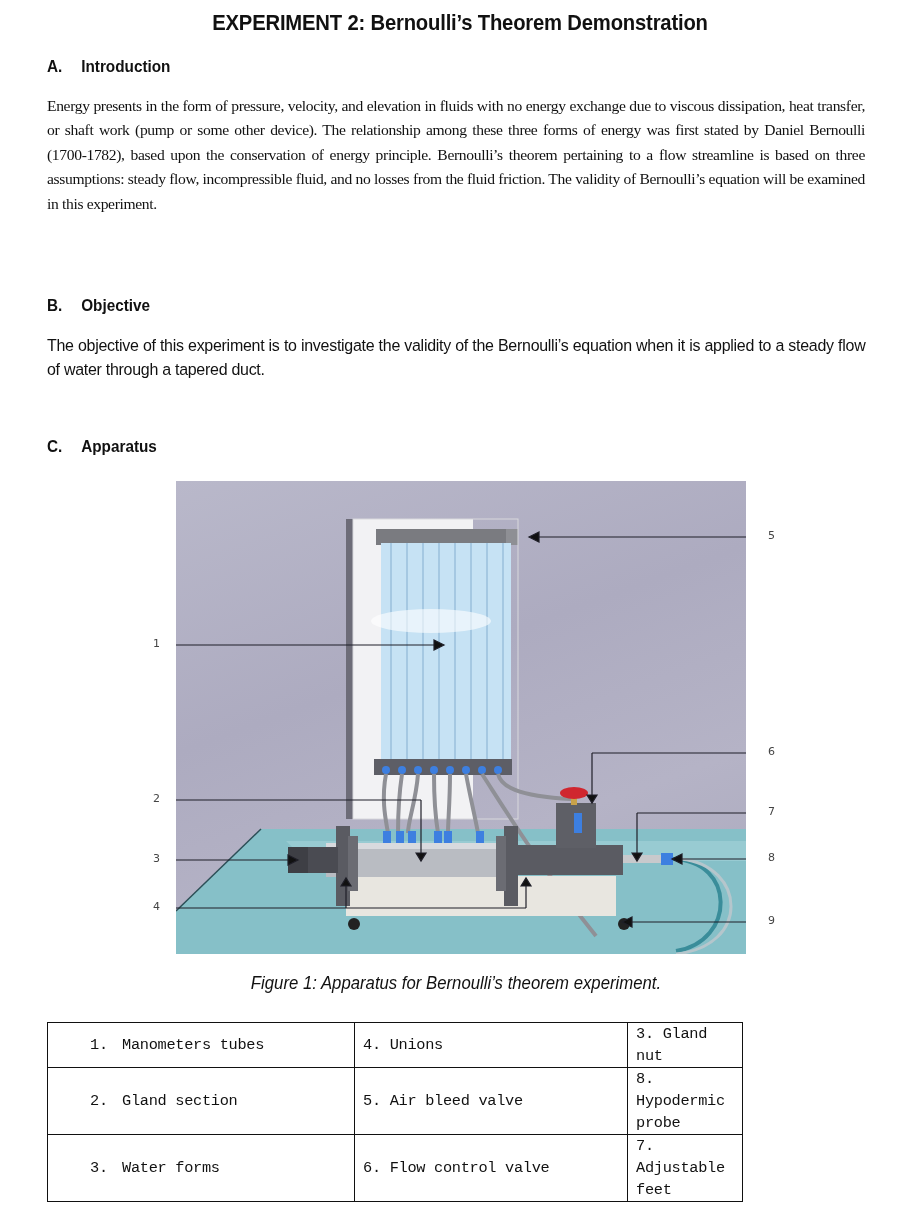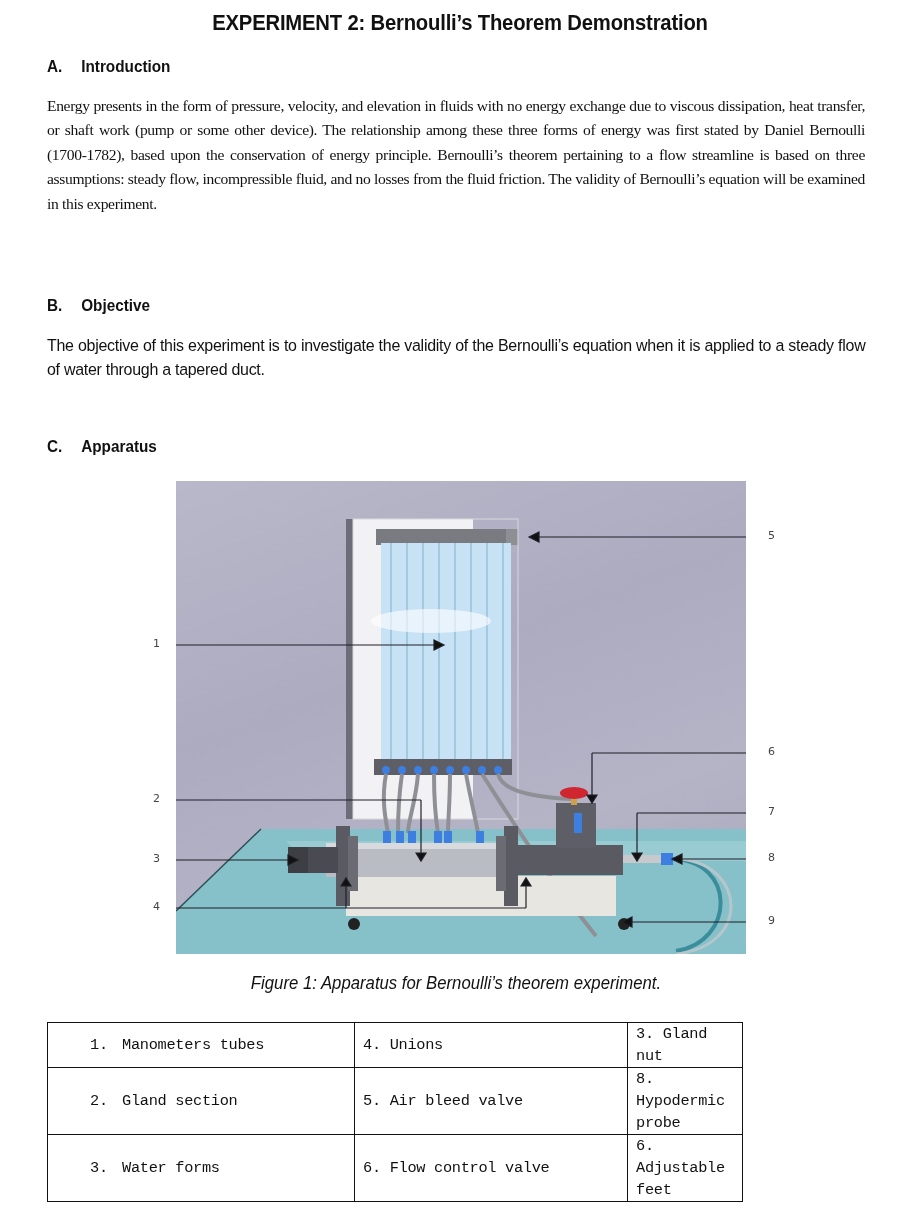--- a/index.html
+++ b/index.html
@@ -198,18 +198,18 @@
       <td>3. Gland nut</td>
     </tr>
     <tr>
       <td class="c1"><span class="num1">2.</span><span>Gland section</span></td>
       <td class="c2">5. Air bleed valve</td>
       <td>8. Hypodermic probe</td>
     </tr>
     <tr>
       <td class="c1"><span class="num1">3.</span><span>Water forms</span></td>
       <td class="c2">6. Flow control valve</td>
-      <td>6. Adjustable feet</td>
+      <td>7. Adjustable feet</td>
     </tr>
   </tbody>
     </table>
 
 </div>
 
 </body></html>

